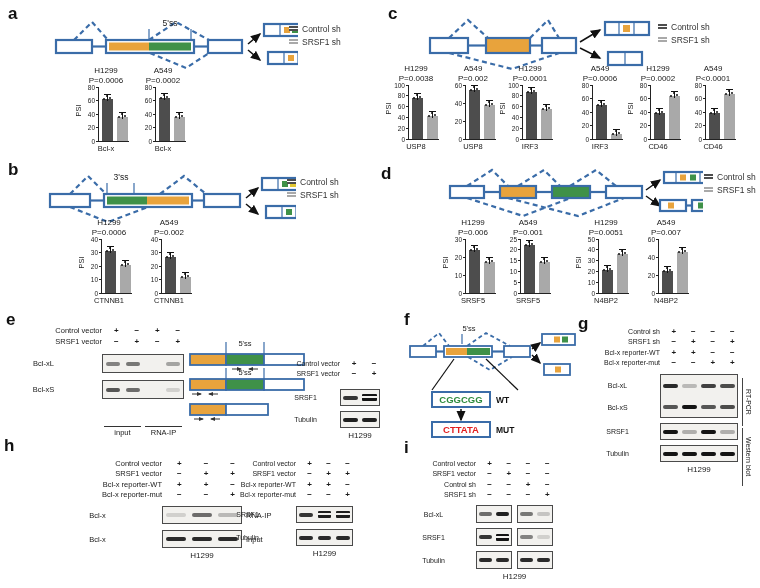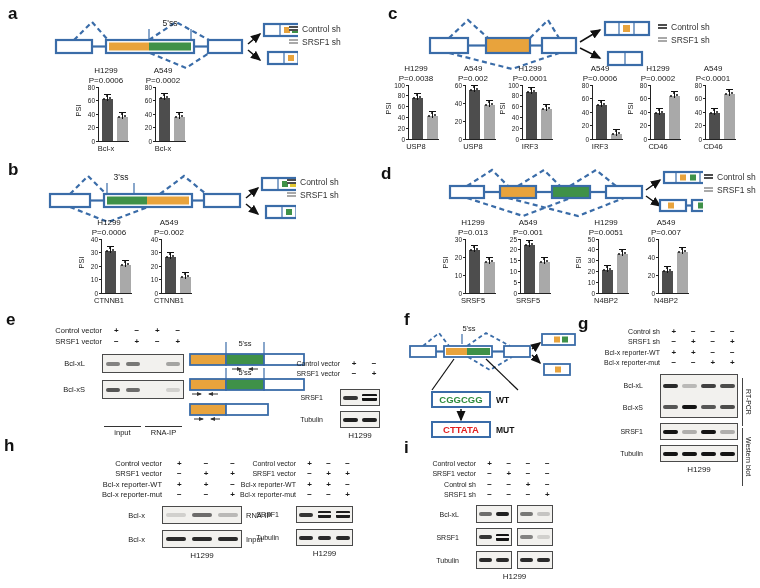--- a/index.html
+++ b/index.html
@@ -27,21 +27,21 @@
   .dot{position:absolute;width:2px;height:2px;border-radius:50%;background:#111;}
   .xlab{position:absolute;top:78px;left:4px;width:52px;text-align:center;font-size:7.5px;white-space:nowrap;}
   .psilab{position:absolute;left:-4px;top:40px;transform:rotate(-90deg);font-size:7.5px;}
   
   .srow{display:flex;align-items:center;}
   .slabel{text-align:right;padding-right:4px;white-space:nowrap;}
   .sgrid{display:flex;}
   .sgn{flex:1;text-align:center;font-weight:bold;font-size:8px;}
   .gblk{display:flex;align-items:stretch;}
   .glabs{display:flex;flex-direction:column;justify-content:space-around;}
-  .glab{text-align:right;padding-right:17px;white-space:nowrap;}
+  .glab{text-align:center;padding-right:17px;white-space:nowrap;}
   .frame{border:1.5px solid #4a4a4a;background:#f2f1ee;display:flex;flex-direction:column;justify-content:space-around;box-sizing:border-box;}
   .fsplit{display:flex;gap:5px;}
   .brow{display:flex;align-items:center;}
   .lane{flex:1;display:flex;justify-content:center;align-items:center;height:100%;}
   .band{width:74%;height:4px;background:#141414;border-radius:2px;}
   .band.dbl{height:7px;border-radius:1px;
     background:linear-gradient(#141414 34%,#f2f1ee 34%,#f2f1ee 58%,#141414 58%);}
   .rightlab{display:flex;align-items:center;margin-left:4px;font-size:7.5px;white-space:nowrap;}
   .cell{text-align:center;font-size:8px;margin-top:3px;}
   .rot{position:absolute;writing-mode:vertical-rl;font-size:7px;color:#222;
@@ -618,21 +618,21 @@
         <span>Control sh</span>
       </div>
     <div class="lrow">
         <span class="lkey s"></span>
         <span>SRSF1 sh</span>
       </div>
   </div>
   <div class="chart" style="left:443px;top:218px">
       <div class="ctitle">
         <div>H1299</div>
-        <div>P=0.013</div>
+        <div>P=0.006</div>
       </div>
       <div class="psilab">PSI</div>
       <div class="plot">
         <div class="tkm" style="top: 53.5px;"></div>
         <div class="tick" style="top: 50.5px;">0</div>
         <div class="tkm" style="top: 35.5px;"></div>
         <div class="tick" style="top: 32.5px;">10</div>
         <div class="tkm" style="top: 17.5px;"></div>
         <div class="tick" style="top: 14.5px;">20</div>
         <div class="tkm" style="top: -0.5px;"></div>

